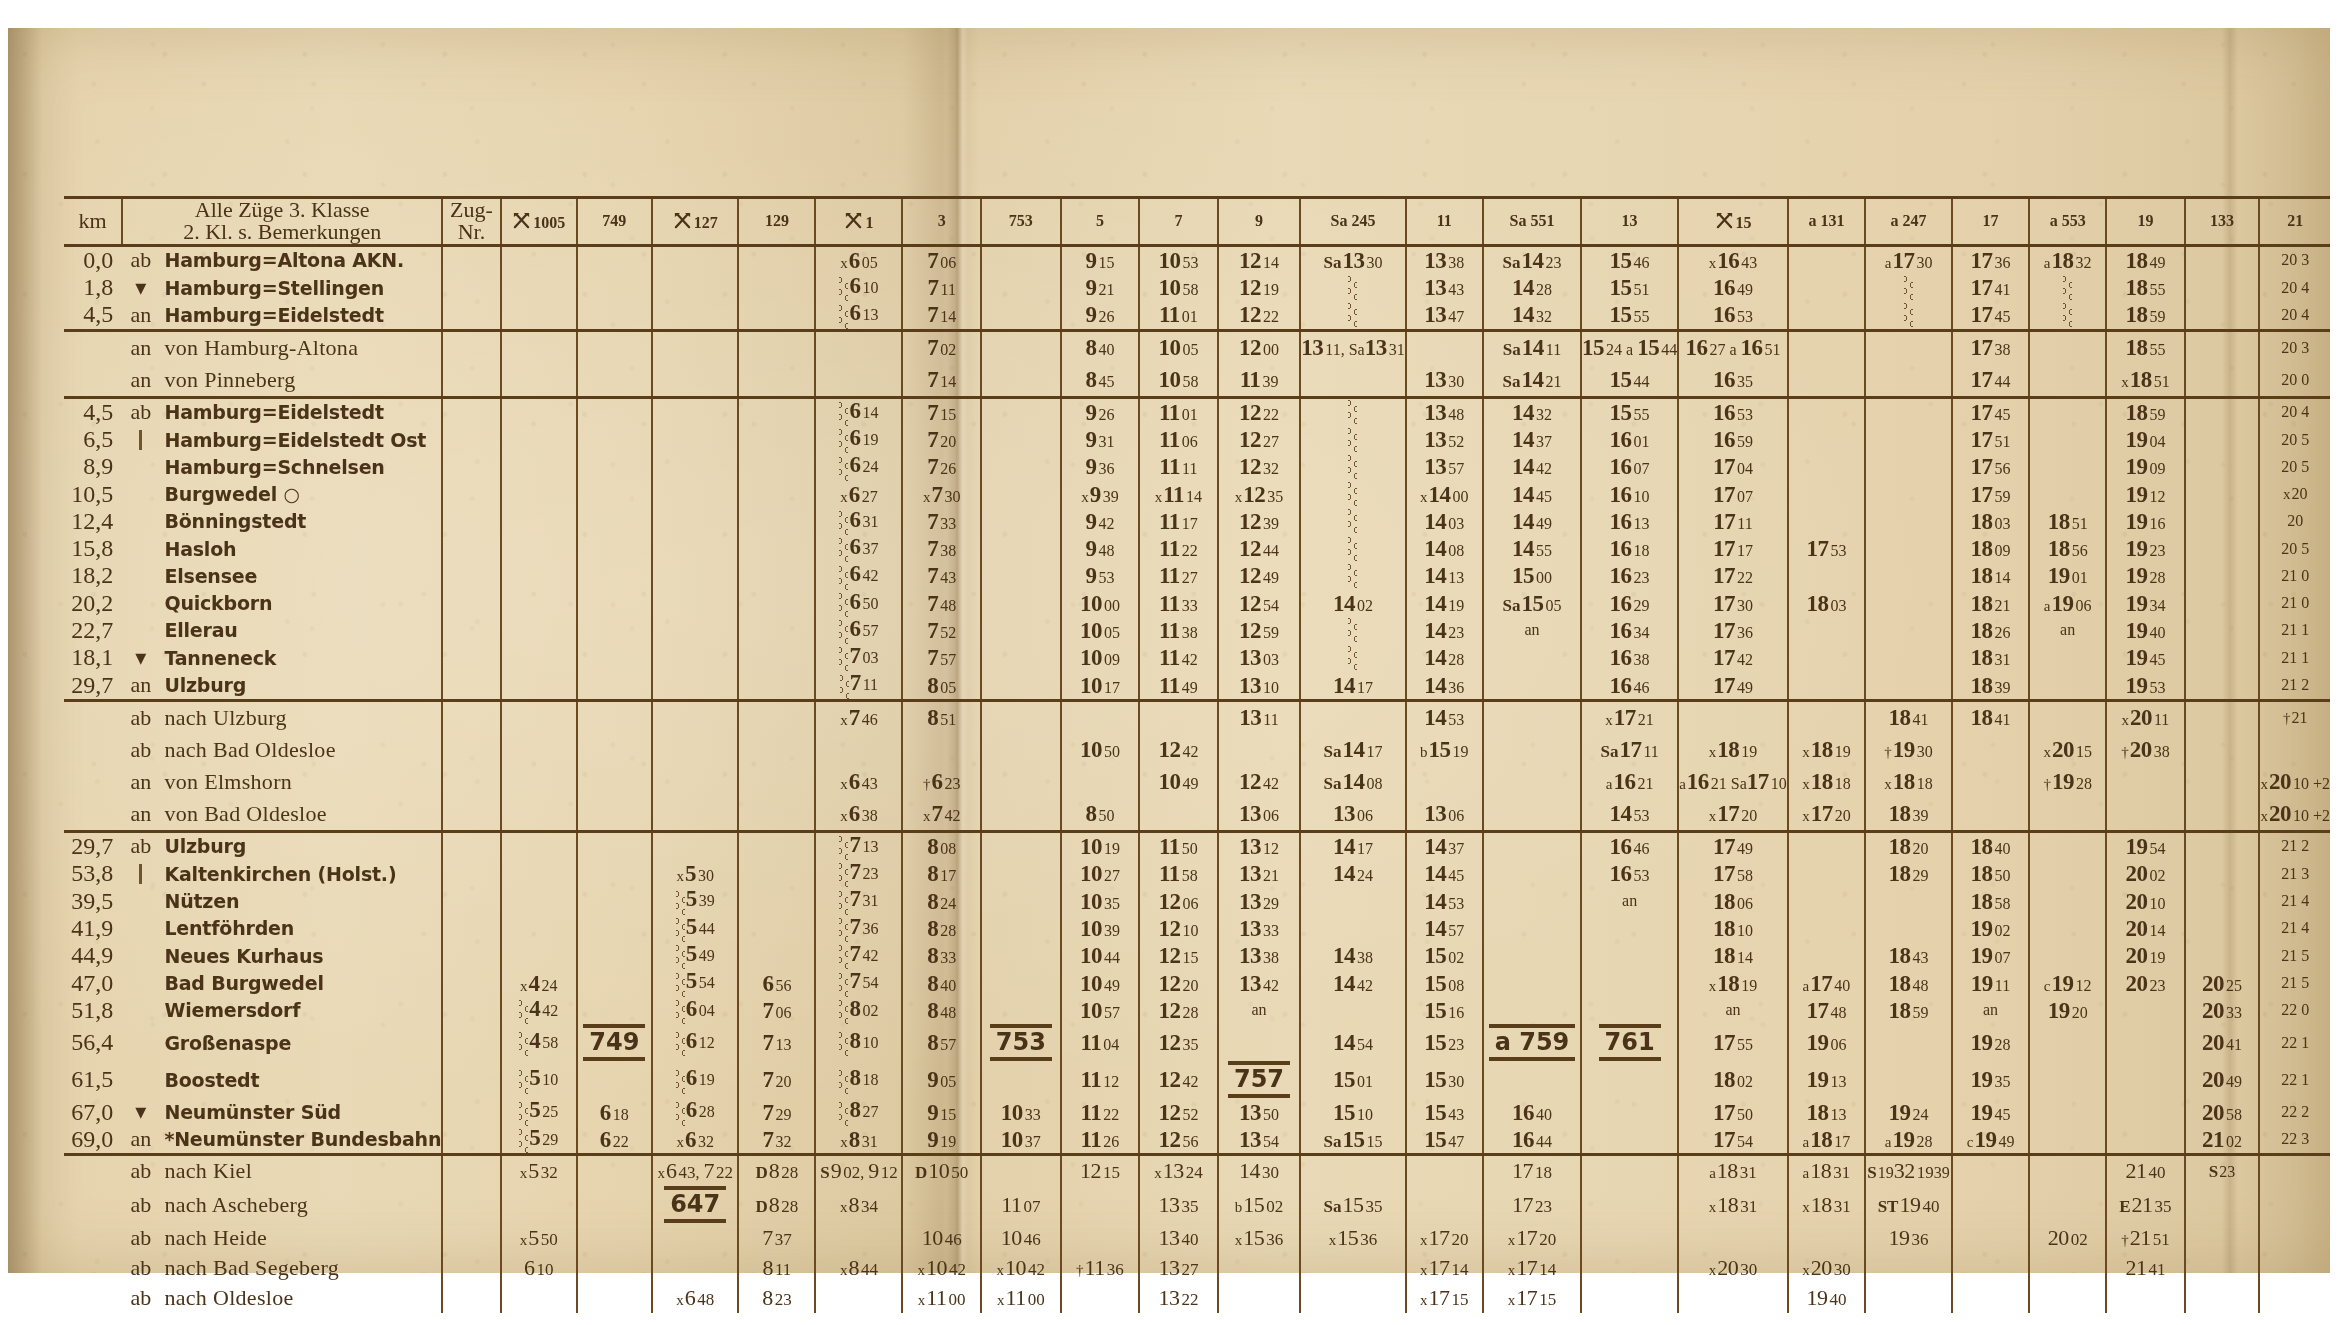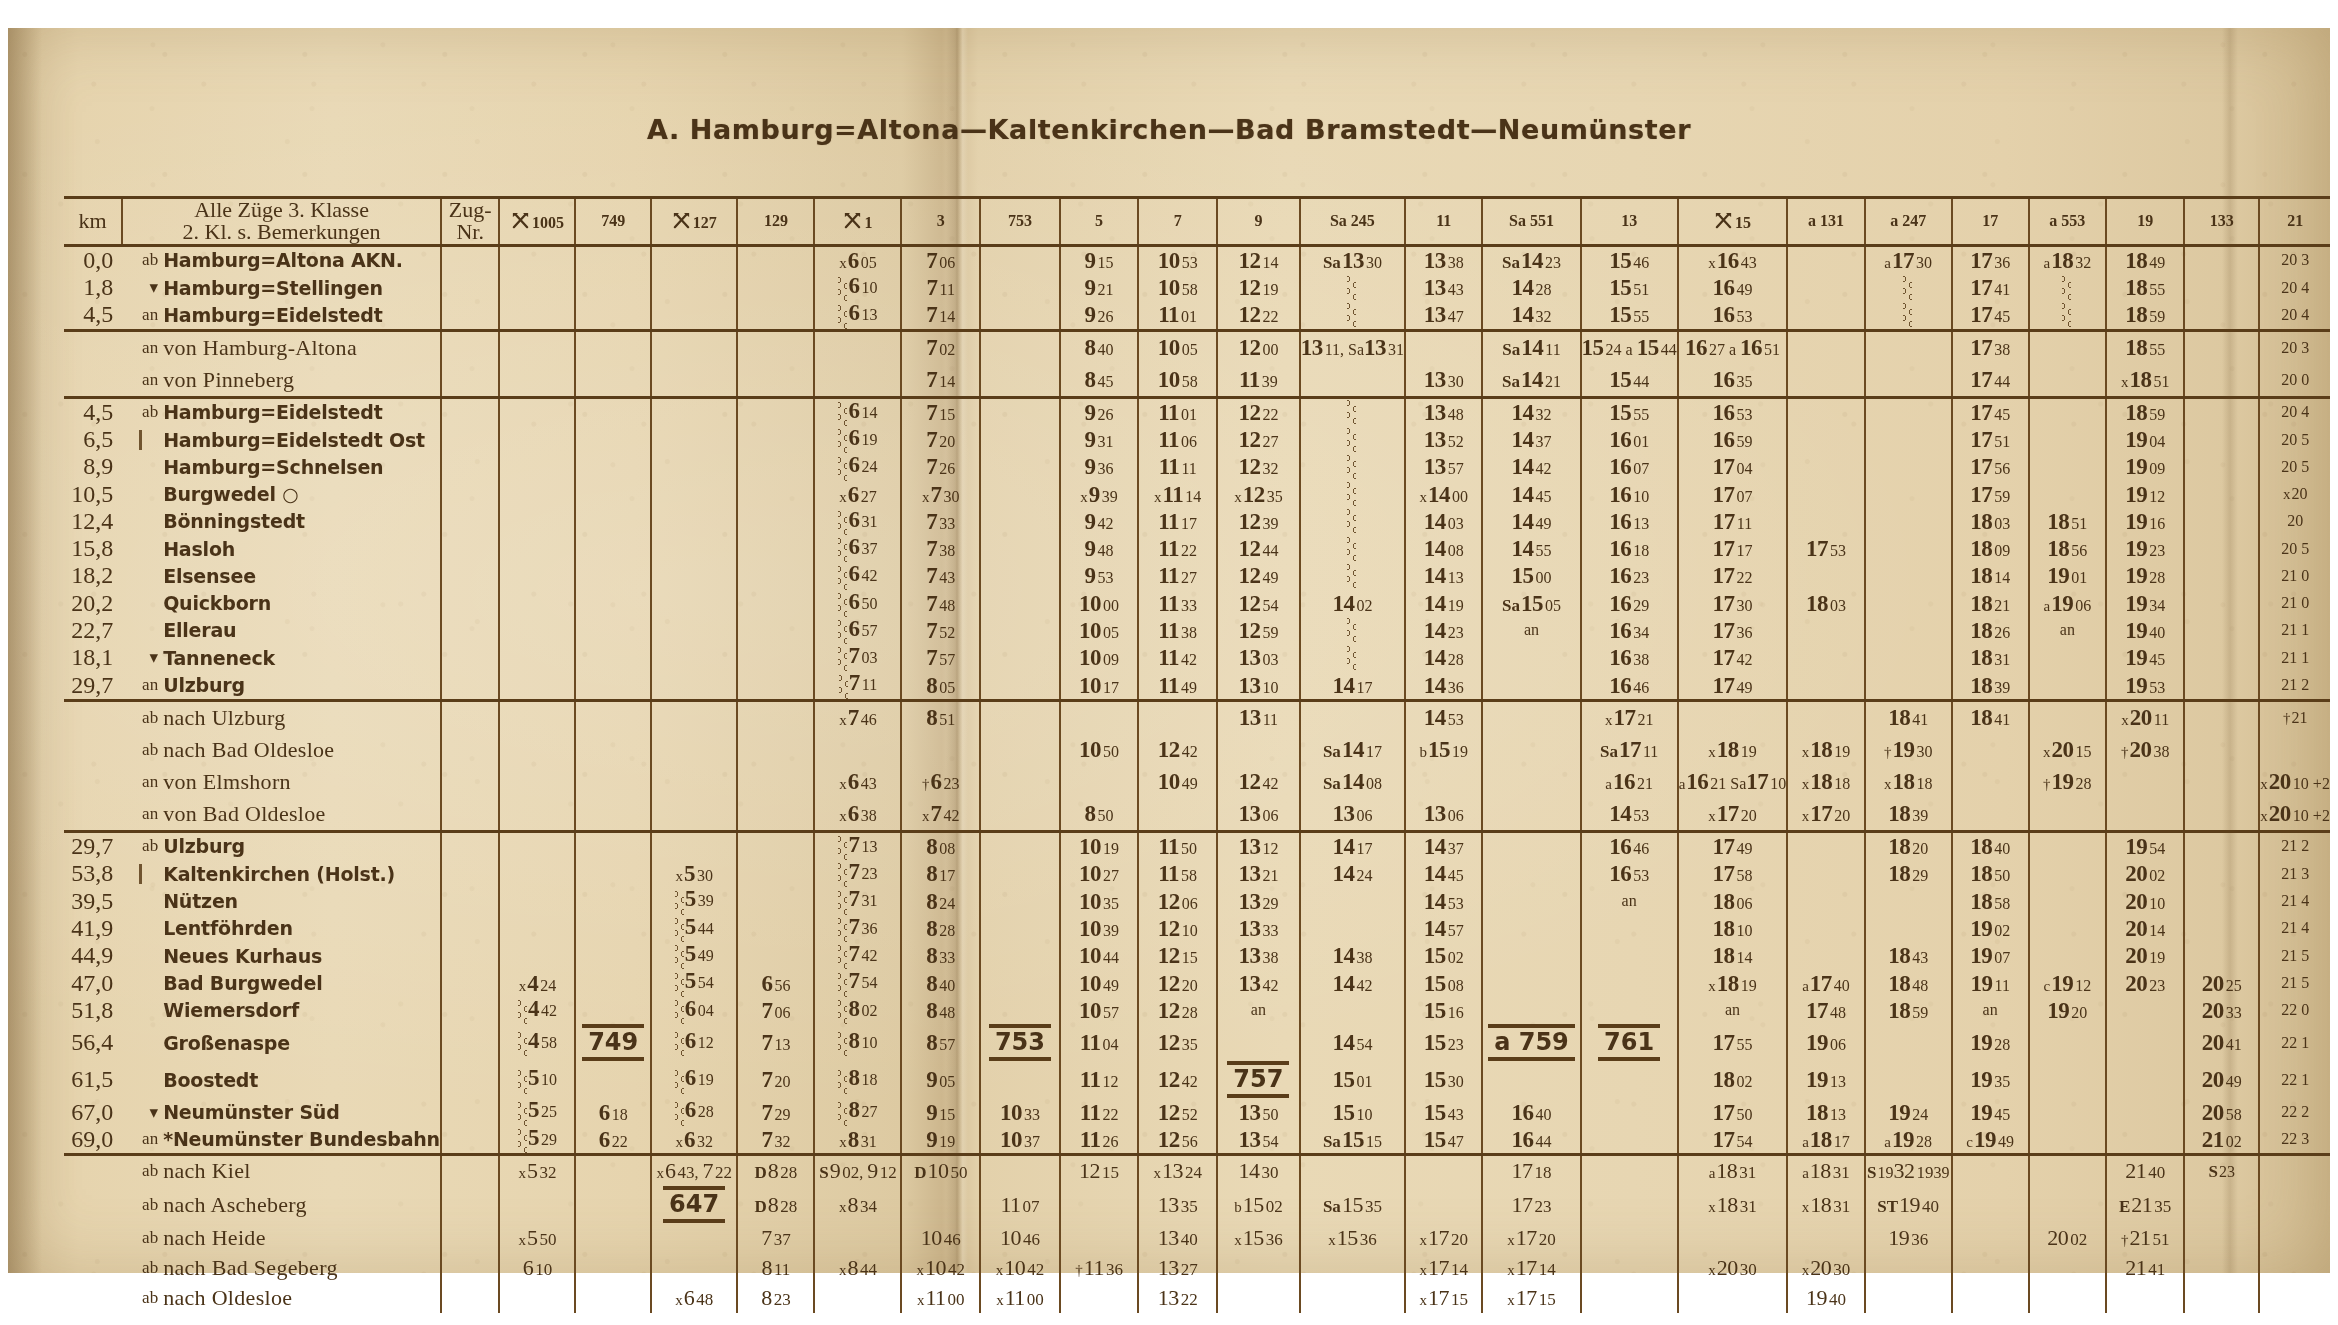--- a/index.html
+++ b/index.html
@@ -35,21 +35,21 @@
   
   table{position:absolute;left:56px;top:168px;border-collapse:collapse;color:#4a3318;}
   td,th{padding:0;margin:0;vertical-align:middle;}
   .vl{border-left:2px solid #6b4a22;}
   .hl{border-top:3px solid #5a3d19;}
   th.serif{font-family:"Liberation Serif",serif;font-weight:normal;font-size:22px;line-height:1.02;}
   th.kmh{font-family:"Liberation Serif",serif;font-weight:normal;font-size:22px;}
 
   
   td.km{width:52px;text-align:right;padding-right:9px;font-size:24px;font-family:"Liberation Serif",serif;color:#4a3318;}
-  td.dir{width:44px;text-align:right;font-size:17px;font-family:"Liberation Serif",serif;}
+  td.dir{width:44px;text-align:center;font-size:22px;font-family:"Liberation Serif",serif;}
   td.stn{width:218px;padding-left:5px;font-family:"DejaVu Sans",sans-serif;font-weight:bold;font-size:19px;letter-spacing:-.2px;white-space:nowrap;}
   td.stn.lt{font-family:"Liberation Serif",serif;font-weight:normal;font-size:22px;letter-spacing:.3px;}
   td.znr{width:62px;}
 
   
   td.t{text-align:center;white-space:nowrap;font-family:"Liberation Serif",serif;line-height:1;}
   .h{font-weight:bold;font-size:23px;letter-spacing:-.5px;}
   .m{font-size:16px;margin-left:2px;}
   .pre{font-size:15px;margin-right:1px;}
   .pre.b{font-weight:bold;font-size:17px;}
@@ -79,21 +79,20 @@
 </style>
 </head>
 <body>
 
 <div id="scan">
   <div id="grain"></div>
   <div id="edgeL"></div>
   <div id="fold"></div>
   <div id="fold2"></div>
 
-  <div id="title">A. Hamburg=Altona—Kaltenkirchen—Bad Bramstedt—Neumünster</div>
 
   <table id="tt">
       <tbody id="tbody">
         <tr class="rowhead hl">
           <th class="kmh" rowspan="1" style="width:52px">km</th>
           <th class="serif vl" colspan="2" style="width:262px">Alle Züge 3. Klasse<br>2. Kl. s. Bemerkungen</th>
           <th class="serif vl" style="width:62px">Zug-<br>Nr.</th>
           <th class="vl" style="width:88px"><svg class="hammer" viewBox="0 0 20 20">
               <g stroke="#4a3318" stroke-width="2.4" fill="none" stroke-linecap="round">
                 <path d="M3 17 L15 4"></path>

